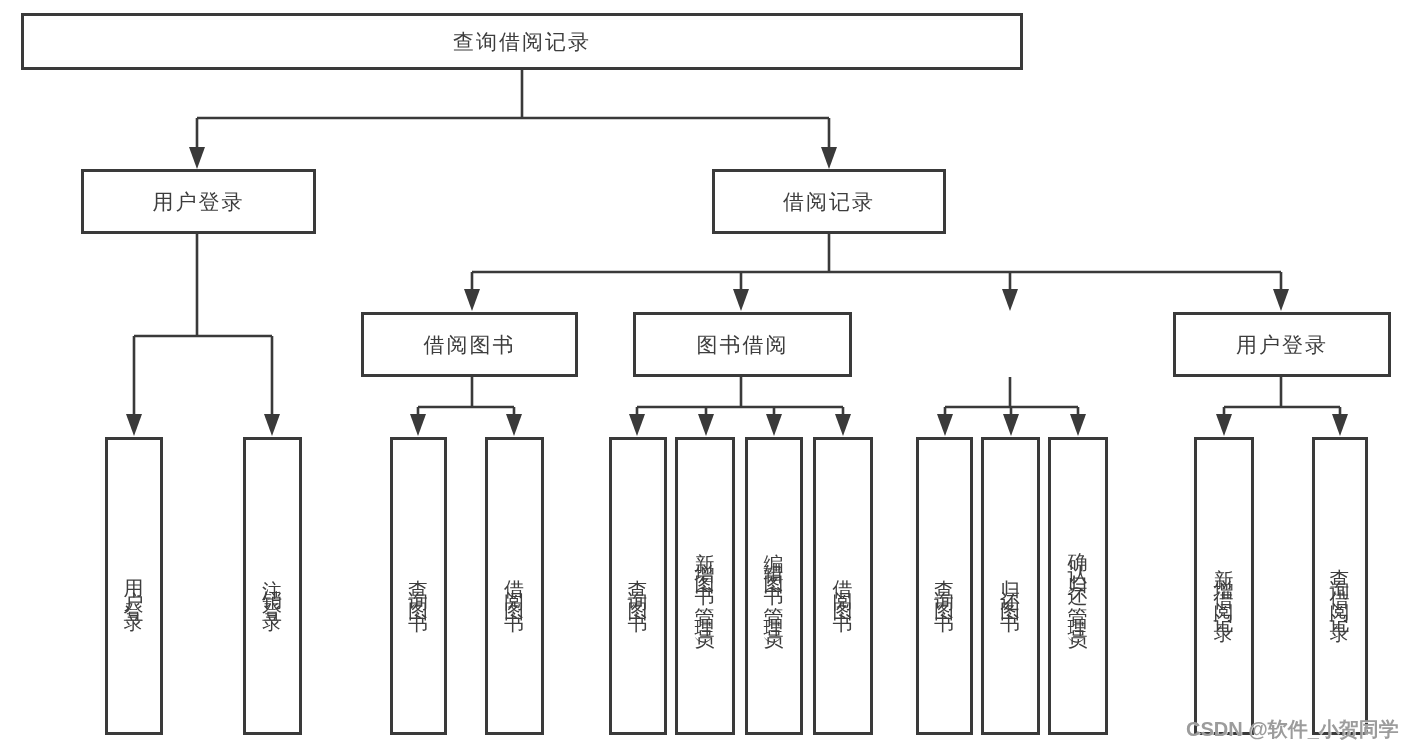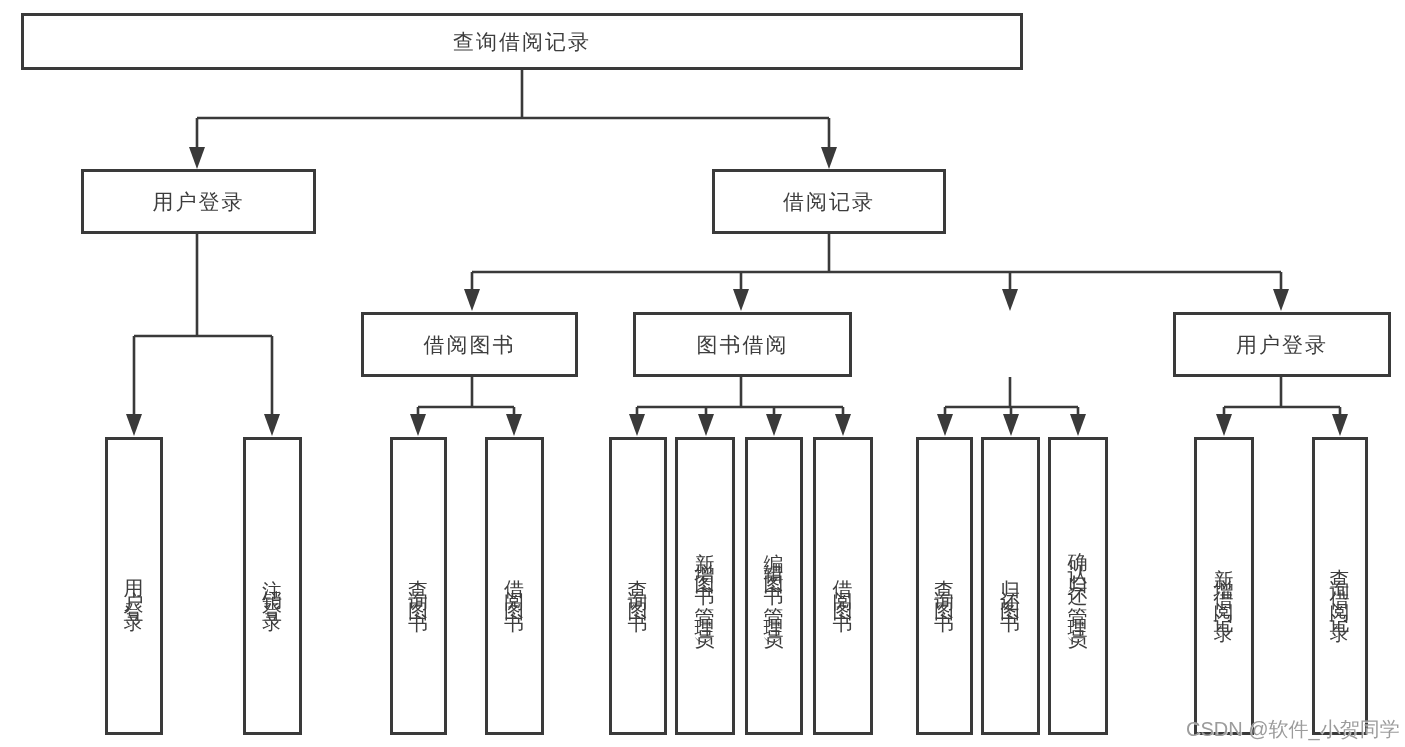--- a/index.html
+++ b/index.html
@@ -45,20 +45,21 @@
   }
   .watermark {
     position: absolute;
     left: 1186px;
     top: 716px;
     z-index: 3;
     font-size: 20px;
     color: var(--wm, #9c9c9c);
     white-space: nowrap;
     text-shadow: 1px 1px 0 rgba(255,255,255,0.7);
+    font-weight: bold;
   }
 </style>
 </head>
 <body>
 
 <div class="canvas">
 
   <svg class="connectors" viewBox="0 0 1405 747" xmlns="http://www.w3.org/2000/svg">
     <g fill="none" stroke="#3a3a3a" stroke-width="2.6">
       <path d="M522 69 V118 M197 118 H829 M197 118 V160 M829 118 V160"></path>

